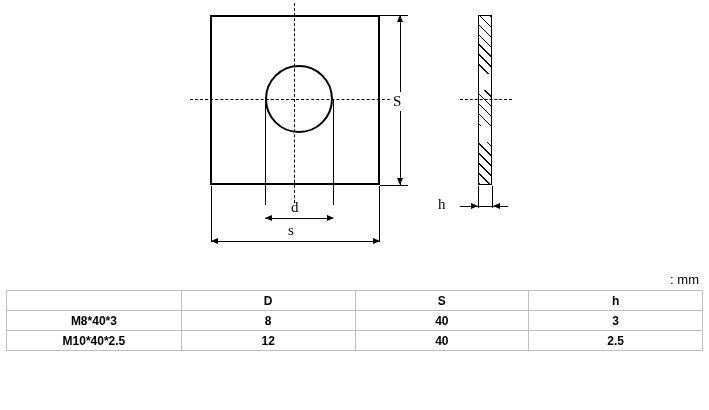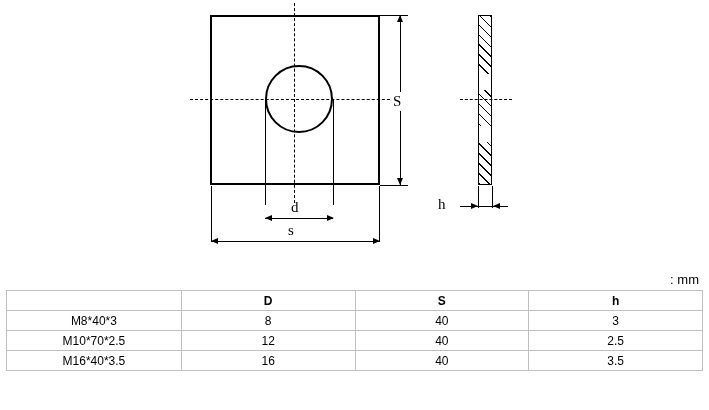--- a/index.html
+++ b/index.html
@@ -76,20 +76,21 @@
     position:absolute;left:6px;top:290px;width:697px;
     border-collapse:collapse;
     font-family:"Liberation Sans", sans-serif;
     font-size:12px;
   }
   table.spec td{
     border:1px solid #bfbfbf;
     text-align:center;
     height:19px;
     padding:0;
+    font-weight:bold;
   }
   table.spec tr.head td{font-weight:bold;font-size:12px;}
   table.spec col.c1{width:175px;}
   table.spec col.c2{width:174px;}
   table.spec col.c3{width:174px;}
   table.spec col.c4{width:174px;}
 </style>
 </head>
 <body>
 
@@ -155,27 +156,21 @@
           <td>S</td>
           <td>h</td>
         </tr>
         <tr>
           <td>M8*40*3</td>
           <td>8</td>
           <td>40</td>
           <td>3</td>
         </tr>
         <tr>
-          <td>M10*70*2.5</td>
+          <td>M10*40*2.5</td>
           <td>12</td>
           <td>40</td>
           <td>2.5</td>
-        </tr>
-        <tr>
-          <td>M16*40*3.5</td>
-          <td>16</td>
-          <td>40</td>
-          <td>3.5</td>
         </tr>
       </tbody>
   </table>
 
 </div>
 
 </body></html>

